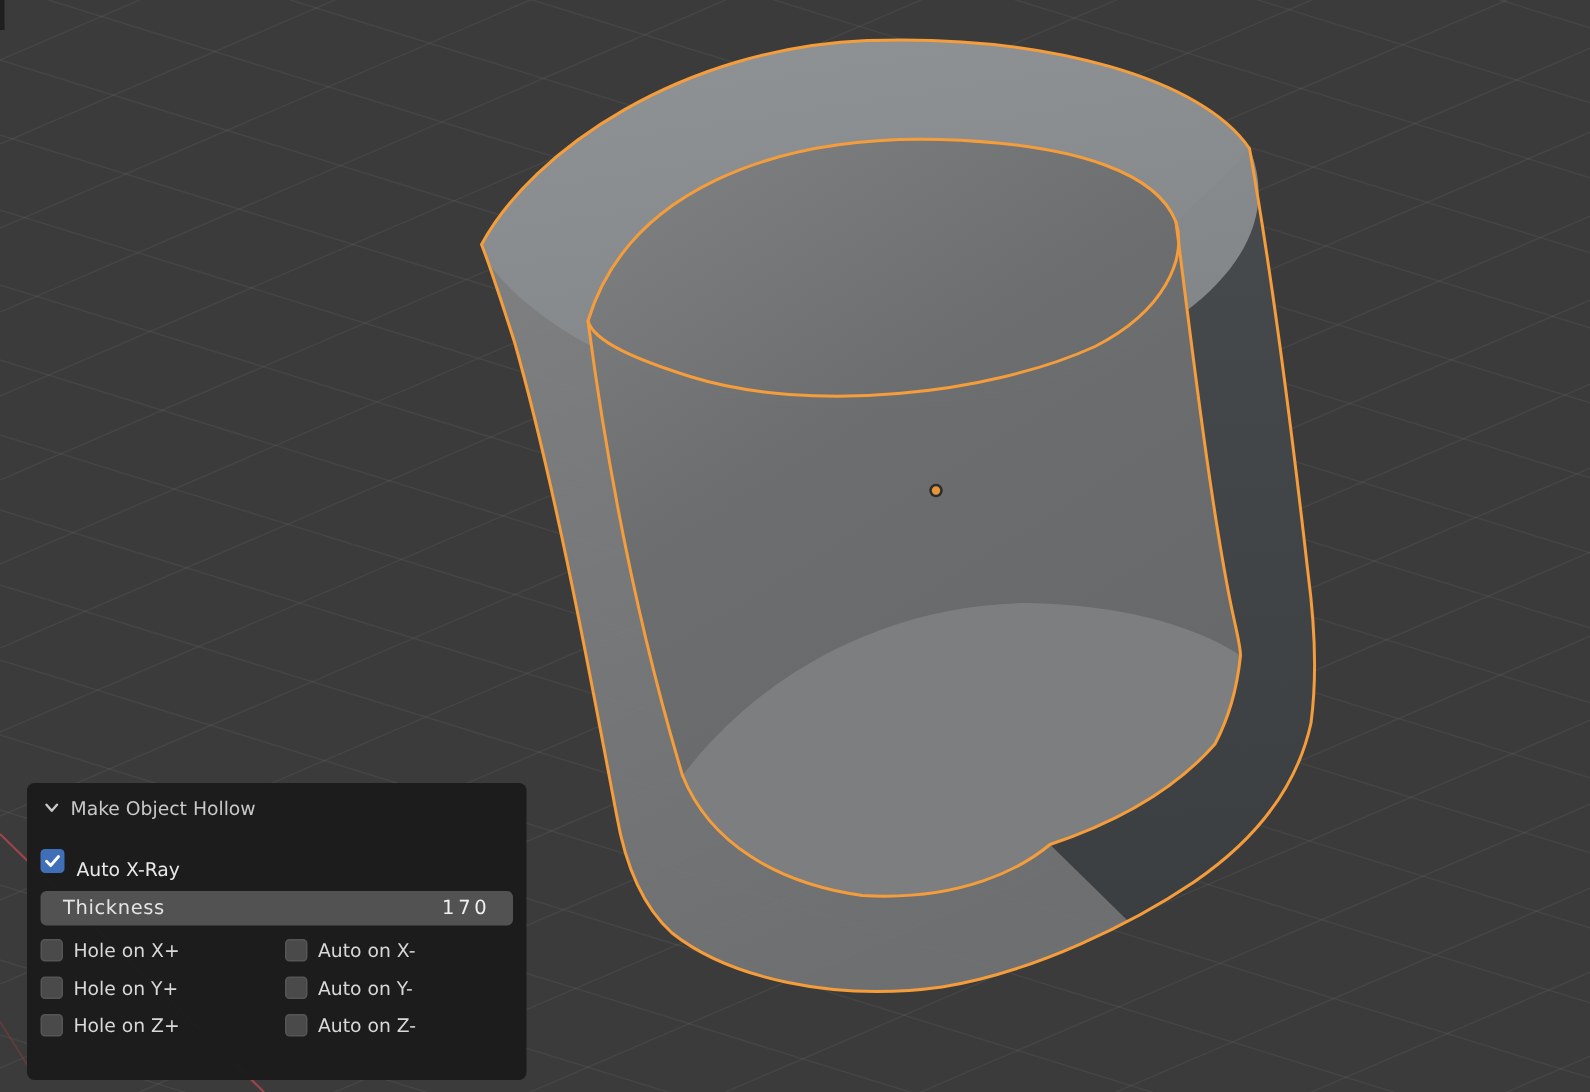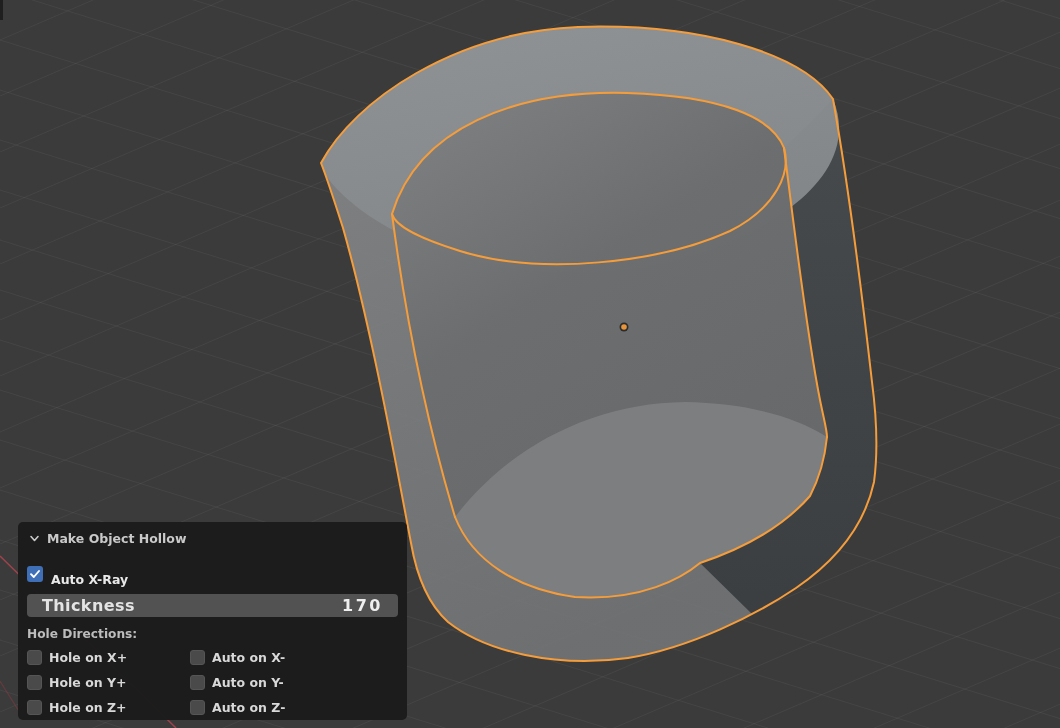--- a/index.html
+++ b/index.html
@@ -9,42 +9,42 @@
     font-family:"DejaVu Sans","Liberation Sans",sans-serif;
     -webkit-font-smoothing:antialiased;
   }
   #scene{position:absolute;left:0;top:0;z-index:1;}
   #corner-strip{
     position:absolute;left:0;top:0;width:3px;height:20px;
     background:#1f1f1f;z-index:2;
   }
   
   .op-panel{
-    position:absolute;left:18px;top:522px;width:389px;height:198px;
+    position:absolute;left:18px;top:522px;width:333px;height:198px;
     background:rgba(27,27,27,0.97);
     border-radius:5px;z-index:3;box-sizing:border-box;
-    color:#d5d5d5;font-size:12.5px;font-weight:bold;
+    color:#d5d5d5;font-size:12.5px;
   }
   .op-header{
     display:flex;align-items:center;gap:7px;
     padding:9px 12px 0 11px;color:#c9c9c9;
   }
   .op-header .chev{display:flex;align-items:center;}
   .op-body{padding:0 9px;}
   .row-xray{display:flex;align-items:center;margin-top:15px;margin-left:0px;}
   .cbx{
     width:16px;height:16px;border-radius:3px;box-sizing:border-box;
     background:#3f6fb6;display:flex;align-items:center;justify-content:center;
     flex:0 0 auto;
   }
   .row-xray .lbl{margin-left:8px;color:#e9e9e9;margin-top:11px;}
   .slider{
     margin-top:7px;height:23px;background:#525252;border-radius:4px;
     display:flex;align-items:center;justify-content:space-between;
-    padding:0 15px;color:#e4e4e4;font-size:16px;letter-spacing:.4px;
+    padding:0 15px;color:#e4e4e4;font-size:13px;letter-spacing:.4px;
   }
   .slider .val{letter-spacing:2.5px;color:#efefef;}
   .hole-dir-lbl{margin-top:10px;color:#bcbcbc;font-size:12.2px;}
   .hole-grid{
     margin-top:9px;display:grid;grid-template-columns:163px 1fr;
     row-gap:10px;
   }
   .hole-item{display:flex;align-items:flex-start;}
   .cbx-off{
     width:15px;height:15px;border-radius:3px;background:#4a4a4a;
@@ -204,21 +204,20 @@
         </svg>
       </span>
       <span class="lbl">Auto X-Ray</span>
     </div>
 
     <div class="slider">
       <span>Thickness</span>
       <span class="val">170</span>
     </div>
 
-    <div class="hole-dir-lbl">Hole Directions:</div>
 
     <div class="hole-grid">
       <div class="hole-item">
         <span class="cbx-off"></span>
         <span class="lbl">Hole on X+</span>
       </div>
       <div class="hole-item">
         <span class="cbx-off"></span>
         <span class="lbl">Auto on X-</span>
       </div>

